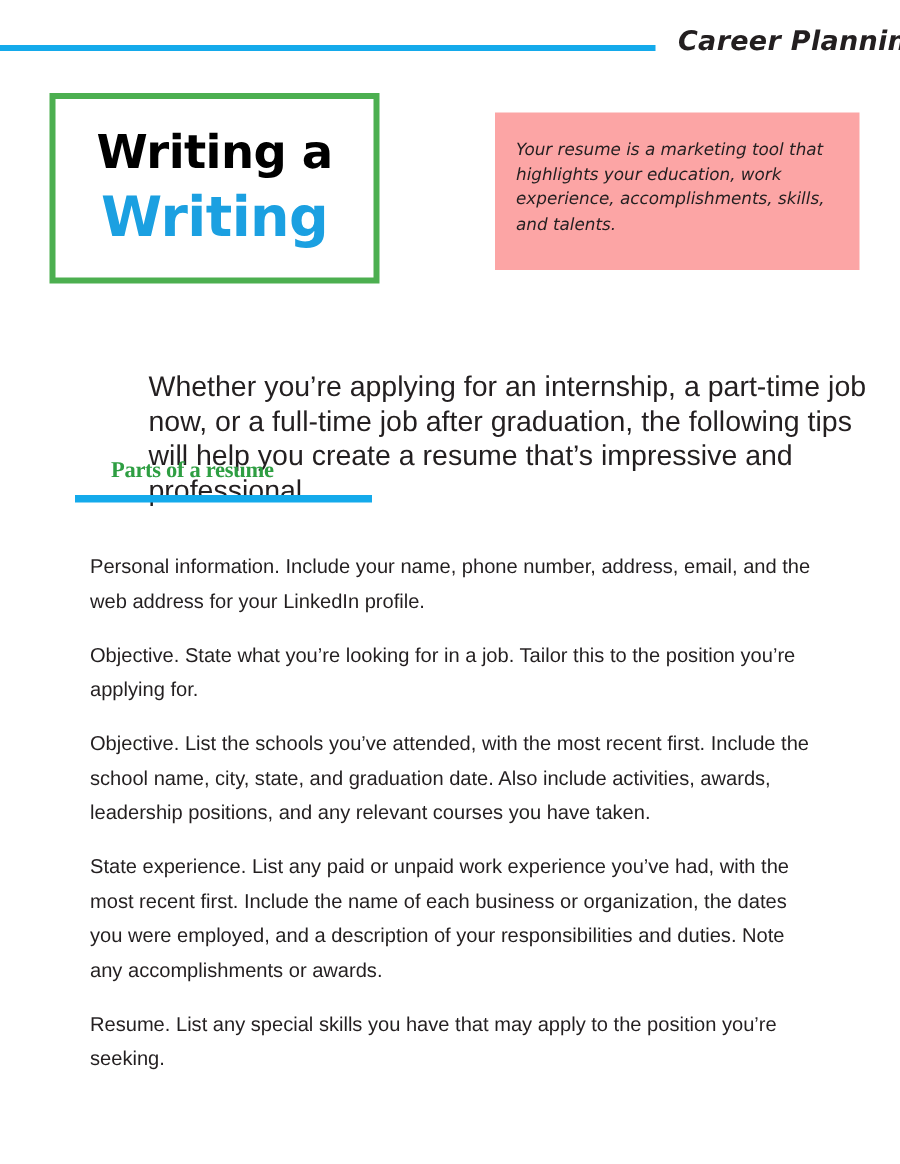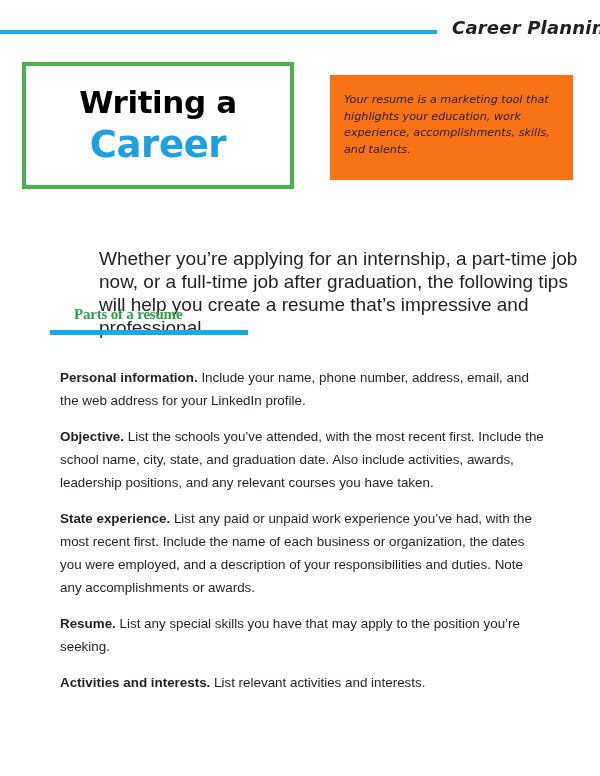--- a/index.html
+++ b/index.html
@@ -49,23 +49,23 @@
     font-weight: bold;
     font-size: 18px;
     letter-spacing: 0.2px;
     color: #231f20;
     white-space: nowrap;
   }
 
   
   .title-box {
     position: absolute;
-    left: 22px;
+    left: 33px;
     top: 62px;
-    width: 272px;
+    width: 220px;
     height: 127px;
     border: 4px solid #4CAF50;
     box-sizing: border-box;
     background: #ffffff;
   }
   .title-inner {
     position: absolute;
     left: 0;
     top: 16px;
     width: 100%;
@@ -88,21 +88,21 @@
     color: #1BA0E1;
   }
 
   
   .callout {
     position: absolute;
     left: 330px;
     top: 75px;
     width: 243px;
     height: 105px;
-    background: #f97316;
+    background: #fca5a5;
   }
   .callout-text {
     position: absolute;
     left: 14px;
     top: 17px;
     width: 212px;
     font-family: "DejaVu Sans", sans-serif;
     font-style: italic;
     font-size: 11.2px;
     line-height: 16.5px;
@@ -154,62 +154,62 @@
     width: 484px;
   }
   .body-item {
     font-family: "Liberation Sans", sans-serif;
     font-size: 13.4px;
     line-height: 22.8px;
     color: #231f20;
     margin-bottom: 13px;
   }
   .body-item .term {
-    font-weight: bold;
+    font-weight: normal;
   }
 </style>
 </head>
 <body>
 
 <div class="page">
 
   <div class="header">
     <div class="header-rule"></div>
     <div class="header-label">Career Planning</div>
   </div>
 
   <div class="title-box">
     <div class="title-inner">
       <div class="title-line1">Writing a</div>
-      <div class="title-line2">Career</div>
+      <div class="title-line2">Writing</div>
     </div>
   </div>
 
   <div class="callout">
     <div class="callout-text">Your resume is a marketing tool that highlights your education, work experience, accomplishments, skills, and talents.</div>
   </div>
 
   <p class="intro">Whether you’re applying for an internship, a part-time job now, or a full-time job after graduation, the following tips will help you create a resume that’s impressive and professional.</p>
 
   <div class="section-heading-wrap">
     <div class="section-heading">Parts of a resume</div>
     <div class="section-rule"></div>
   </div>
 
   <div class="body-list">
     <p class="body-item">
       <span class="term">Personal information.</span><span> Include your name, phone number, address, email, and the  web address for your LinkedIn profile.</span>
     </p>
     <p class="body-item">
+      <span class="term">Objective.</span><span> State what you’re looking for in a job. Tailor this to the position you’re applying for.</span>
+    </p>
+    <p class="body-item">
       <span class="term">Objective.</span><span> List the schools you’ve attended, with the most recent first. Include the school name, city, state, and graduation date. Also include activities, awards, leadership positions, and any relevant courses you have taken.</span>
     </p>
     <p class="body-item">
       <span class="term">State experience.</span><span> List any paid or unpaid work experience you’ve had, with the most recent first. Include the name of each business or organization, the dates you were employed, and a description of your responsibilities and duties. Note any accomplishments or awards.</span>
     </p>
     <p class="body-item">
       <span class="term">Resume.</span><span> List any special skills you have that may apply to the position you’re seeking.</span>
     </p>
-    <p class="body-item">
-      <span class="term">Activities and interests.</span><span> List relevant activities and interests.</span>
-    </p>
   </div>
 
 </div>
 
 </body></html>

